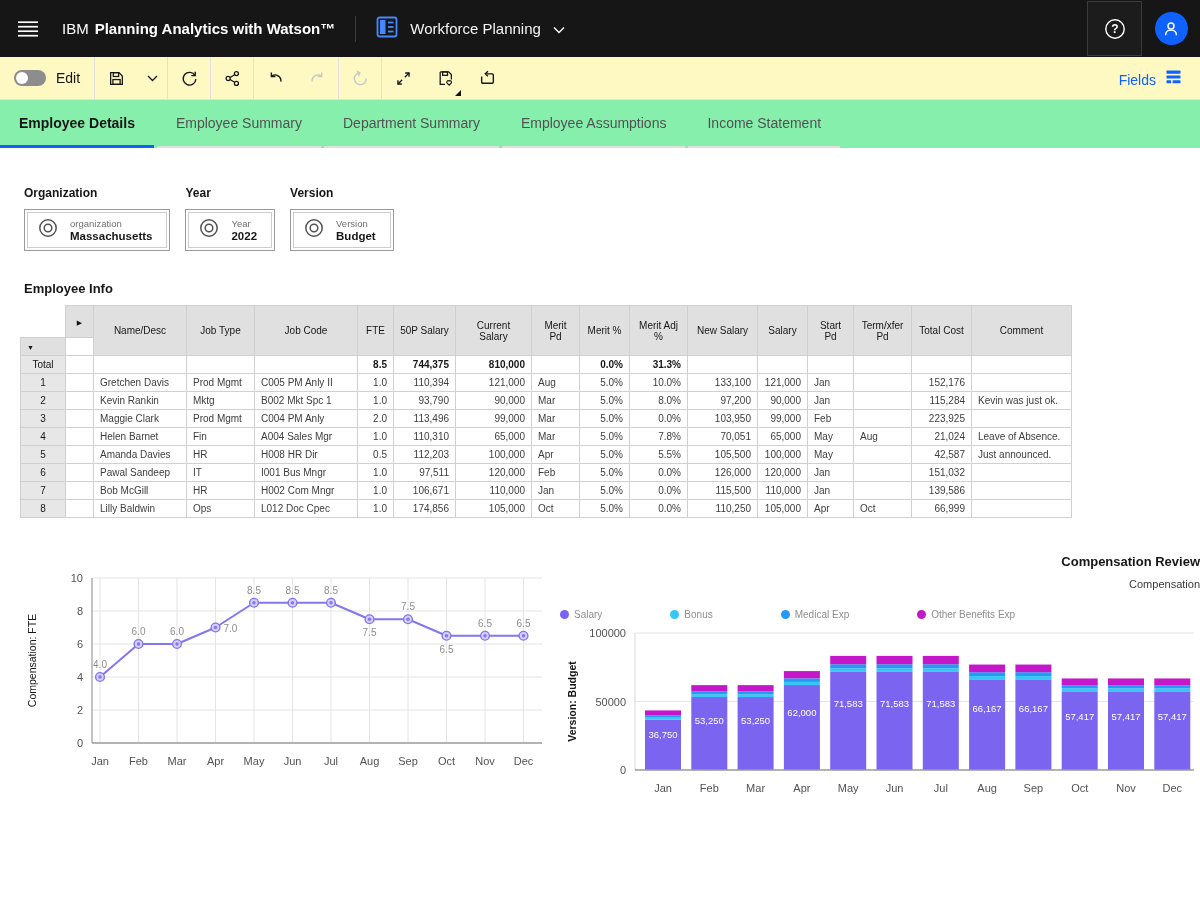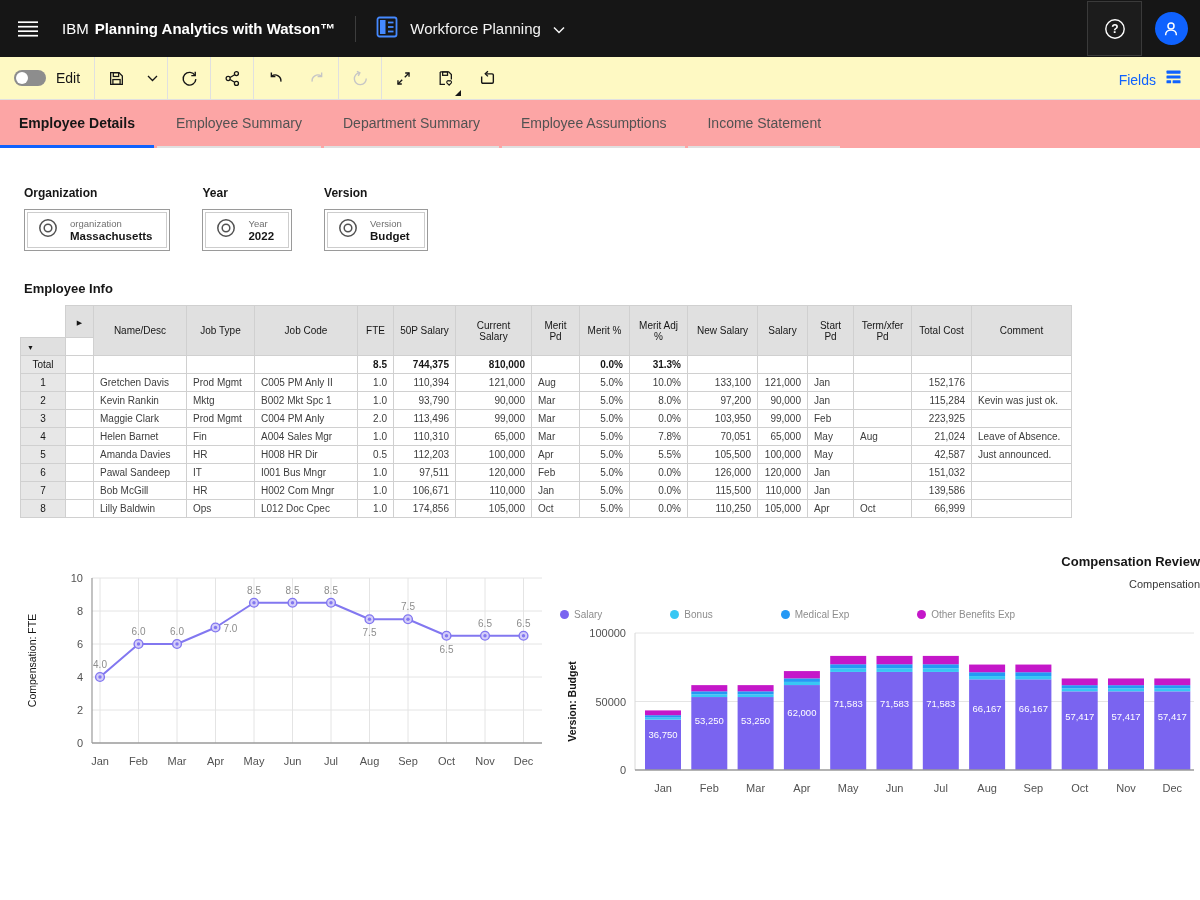--- a/index.html
+++ b/index.html
@@ -26,27 +26,27 @@
   .toggle-knob { position:absolute; left:2px; top:2px; width:12px; height:12px; border-radius:50%; background:#fff; }
   .edit-label { font-size:14px; color:#161616; }
   .tb-btn { width:42px; height:42px; display:flex; align-items:center; justify-content:center; background:none; border:none; cursor:pointer; position:relative; }
   .tb-btn.narrow { width:30px; }
   .tb-sep { width:1px; height:42px; background:#e0e0e0; }
   .menu-caret { position:absolute; right:5px; bottom:3px; width:0; height:0; border-left:6px solid transparent; border-bottom:6px solid #161616; }
   .toolbar-spacer { flex:1; }
   .fields-btn { display:flex; align-items:flex-end; gap:9px; background:none; border:none; color:#0f62fe; font-size:14px; font-family:inherit; cursor:pointer; margin-right:18px; }
 
   
-  .tab-bar { display:flex; height:48px; background:#fca5a5; }
+  .tab-bar { display:flex; height:48px; background:#86efac; }
   .tab { display:flex; align-items:center; padding:0 19px; font-size:14px; color:#525252; border-bottom:2px solid #e0e0e0; margin-right:3px; cursor:pointer; white-space:nowrap; }
   .tab.active { color:#161616; font-weight:700; border-bottom:3px solid #0f62fe; }
 
   
   .content { padding-left:20px; }
-  .filters-row { display:flex; gap:32px; margin:38px 0 0 4px; }
+  .filters-row { display:flex; gap:15px; margin:38px 0 0 4px; }
   .filter-label { font-size:12px; font-weight:700; color:#161616; margin-bottom:9px; }
   .filter-box { border:1px solid #9a9a9a; padding:2px; background:#fff; cursor:pointer; }
   .filter-inner { border:1px solid #cdcdcd; display:flex; align-items:center; gap:10px; padding:3px 14px 3px 8px; }
   .filter-text .fsm { font-size:9.5px; color:#6f6f6f; }
   .filter-text .fval { font-size:11.5px; font-weight:700; color:#161616; margin-top:1px; }
 
   
   .section-title { font-size:13px; font-weight:700; color:#161616; }
   #empTitle { margin:30px 0 9px 4px; }
   table.grid { border-collapse:collapse; font-size:10px; color:#3d3d3d; table-layout:fixed; }

